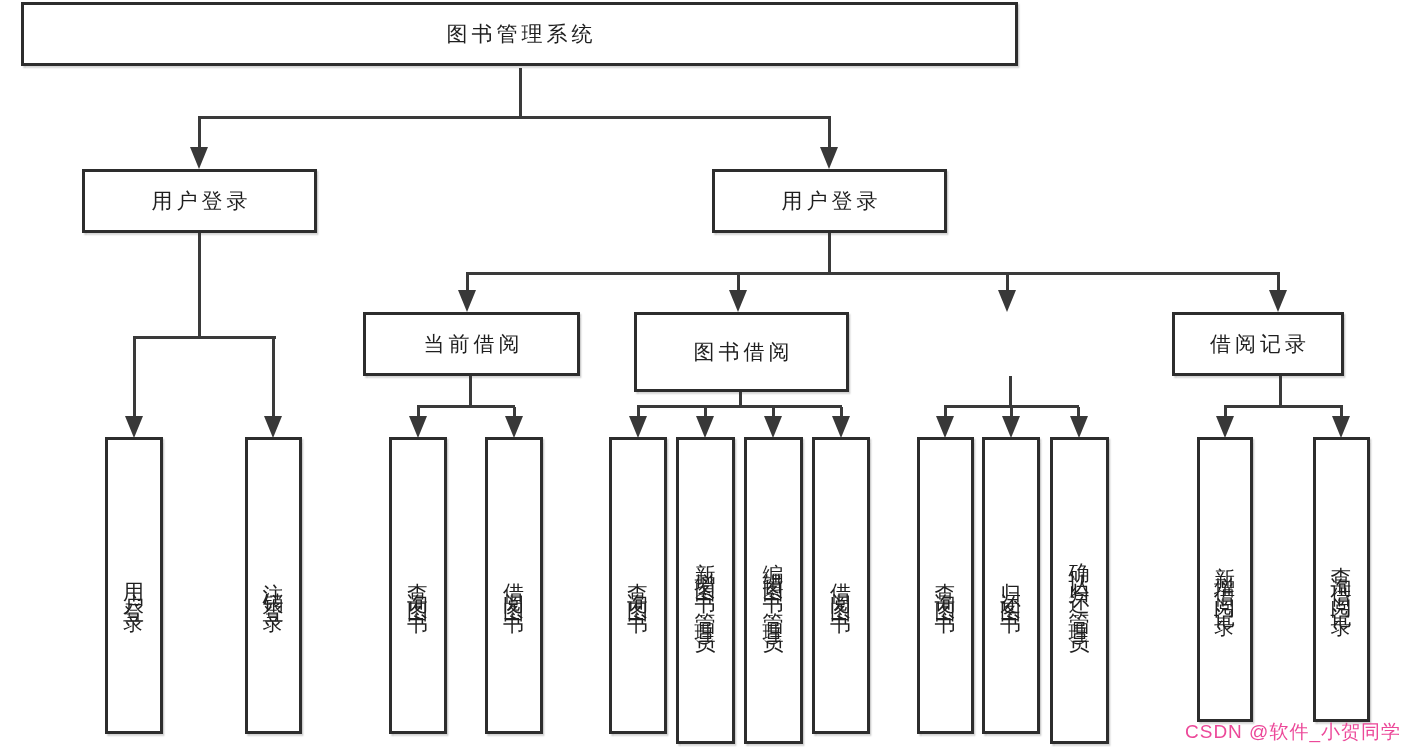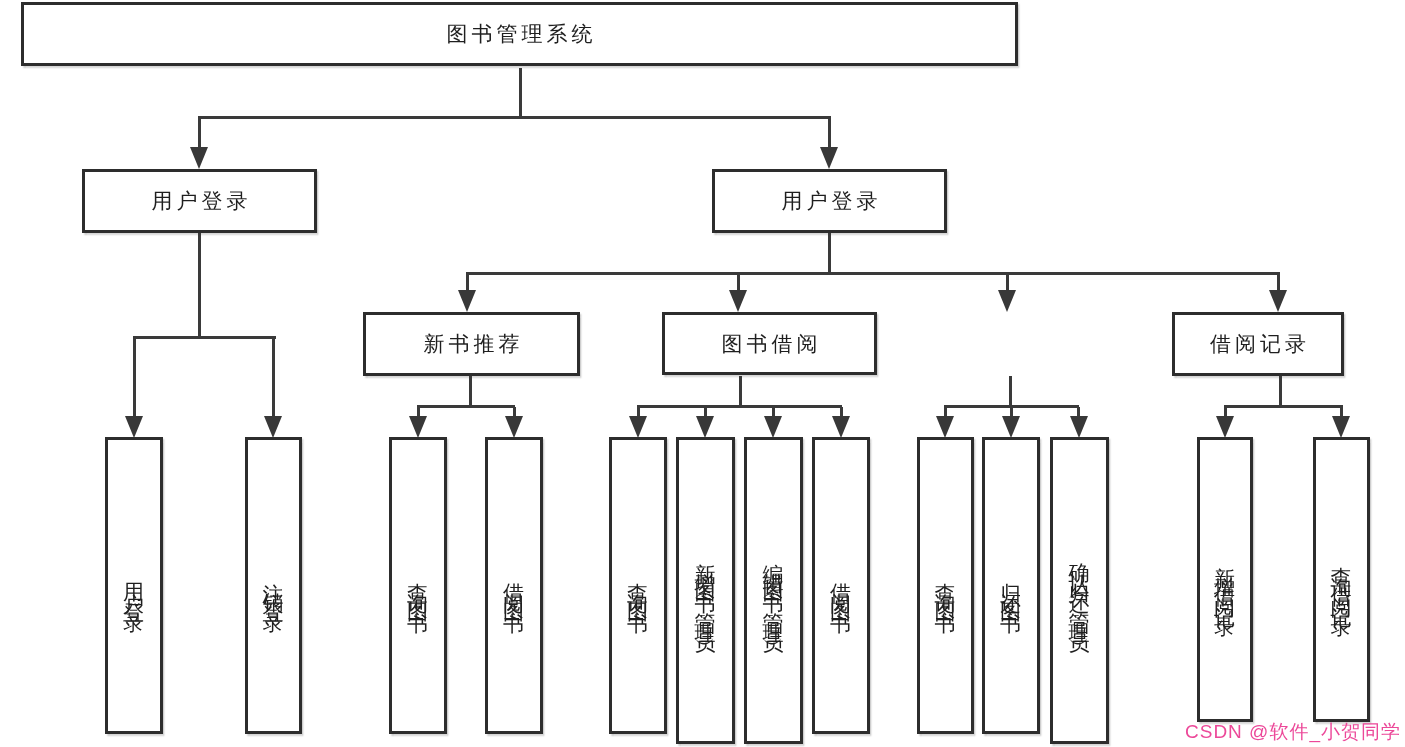--- a/index.html
+++ b/index.html
@@ -90,22 +90,22 @@
   <div class="ln" style="left:1224px;top:407px;width:3px;height:14px"></div>
   <div class="ln" style="left:1340px;top:407px;width:3px;height:14px"></div>
   <div class="arr" style="left:1216px;top:416px"></div>
   <div class="arr" style="left:1332px;top:416px"></div>
 
   <div class="box hbox" style="left:21px;top:2px;width:997px;height:64px">图书管理系统</div>
 
   <div class="box hbox" style="left:82px;top:169px;width:235px;height:64px">用户登录</div>
   <div class="box hbox" style="left:712px;top:169px;width:235px;height:64px">用户登录</div>
 
-  <div class="box hbox" style="left:363px;top:312px;width:217px;height:64px">新书推荐</div>
-  <div class="box hbox" style="left:662px;top:312px;width:215px;height:63px">图书借阅</div>
+  <div class="box hbox" style="left:363px;top:312px;width:217px;height:64px">当前借阅</div>
+  <div class="box hbox" style="left:634px;top:312px;width:215px;height:80px">图书借阅</div>
   <div class="box hbox" style="left:1172px;top:312px;width:172px;height:64px">借阅记录</div>
 
   <div class="box vbox" style="left:105px;top:437px;width:58px;height:297px">用户登录</div>
   <div class="box vbox" style="left:245px;top:437px;width:57px;height:297px">注销登录</div>
 
   <div class="box vbox" style="left:389px;top:437px;width:58px;height:297px">查询图书</div>
   <div class="box vbox" style="left:485px;top:437px;width:58px;height:297px">借阅图书</div>
 
   <div class="box vbox" style="left:609px;top:437px;width:58px;height:297px">查询图书</div>
   <div class="box vbox" style="left:676px;top:437px;width:59px;height:307px">新增图书（管理员）</div>

